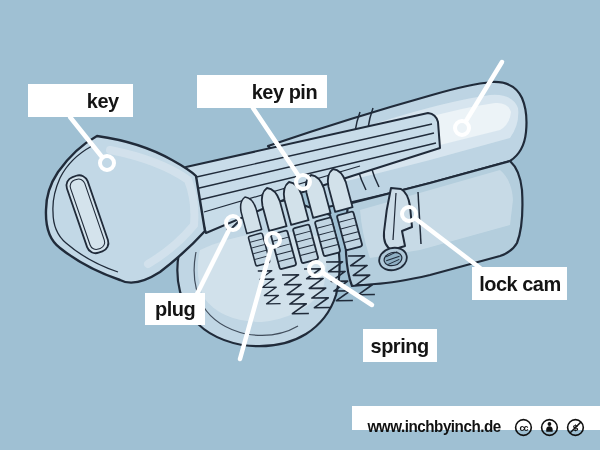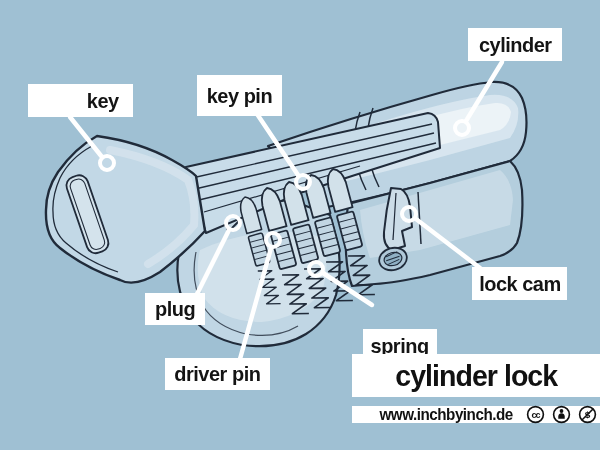--- a/index.html
+++ b/index.html
@@ -10,36 +10,36 @@
   }
   #art{position:absolute;left:0;top:0;width:600px;height:450px;}
   .callout{
     position:absolute;background:#ffffff;color:#141414;
     display:flex;align-items:center;justify-content:center;
     font-weight:bold;font-size:21px;letter-spacing:-0.5px;
     white-space:nowrap;
   }
   .callout span{display:block;transform:scaleX(0.95);}
   #label-key       {left:28px;  top:84px;  width:61px;  height:33px;padding-left:44px;}
-  #label-key-pin   {left:197px; top:75px;  width:85px;  height:41px;}
+  #label-key-pin   {left:197px; top:75px;  width:85px;  height:33px;padding-left:45px;}
   #label-cylinder  {left:468px; top:28px;  width:94px;  height:33px;}
   #label-plug      {left:145px; top:293px; width:60px;  height:32px;}
   #label-driver-pin{left:165px; top:358px; width:105px; height:32px;}
   #label-spring    {left:363px; top:305px; width:74px;  height:33px;margin-top:24px;}
   #label-lock-cam  {left:472px; top:267px; width:95px;  height:33px;align-items:center;}
   #title-bar{
     position:absolute;left:352px;top:354px;width:248px;height:43px;
     background:#ffffff;color:#111111;display:flex;align-items:center;justify-content:center;
   }
   #title-bar span{font-weight:bold;font-size:30px;letter-spacing:-1px;transform:scaleX(0.95);}
   #footer-bar{
-    position:absolute;left:352px;top:406px;width:248px;height:17px;
+    position:absolute;left:352px;top:406px;width:248px;height:23px;
     background:#ffffff;color:#111111;
-    display:flex;align-items:center;justify-content:flex-end;gap:4px;
-    padding:0;box-sizing:border-box;
+    display:flex;align-items:flex-start;justify-content:flex-end;gap:4px;
+    padding:12px;box-sizing:border-box;
   }
   #footer-url{font-weight:bold;font-size:16px;letter-spacing:-0.5px;transform:scaleX(0.95);margin-right:6px;}
   .lic-icon{width:19px;height:19px;display:block;margin-right:3px;}
 </style>
 </head>
 <body>
 
 <div id="scene" style="background: rgb(159, 192, 211);">
 
   <svg id="art" viewBox="0 0 600 450" xmlns="http://www.w3.org/2000/svg">
@@ -161,39 +161,30 @@
       </g>
     </g>
   </svg>
 
   <div class="callout" id="label-key">
     <span>key</span>
     </div>
   <div class="callout" id="label-key-pin">
     <span>key pin</span>
     </div>
-  <div class="callout" id="label-cylinder">
-    <span>cylinder</span>
-    </div>
   <div class="callout" id="label-plug">
     <span>plug</span>
     </div>
-  <div class="callout" id="label-driver-pin">
-    <span>driver pin</span>
-    </div>
   <div class="callout" id="label-spring">
     <span>spring</span>
     </div>
   <div class="callout" id="label-lock-cam">
     <span>lock cam</span>
     </div>
 
-  <div id="title-bar">
-    <span>cylinder lock</span>
-  </div>
 
   <div id="footer-bar">
     <span id="footer-url">www.inchbyinch.de</span>
 
     <svg class="lic-icon" viewBox="0 0 20 20">
       <circle cx="10" cy="10" r="8.3" fill="none" stroke="#111" stroke-width="1.7"></circle>
       <text x="10" y="13.4" font-size="9.5" font-weight="bold" text-anchor="middle" font-family="Liberation Sans, sans-serif" letter-spacing="-1" fill="#111">cc</text>
     </svg>
     <svg class="lic-icon" viewBox="0 0 20 20">
       <circle cx="10" cy="10" r="8.3" fill="none" stroke="#111" stroke-width="1.7"></circle>

